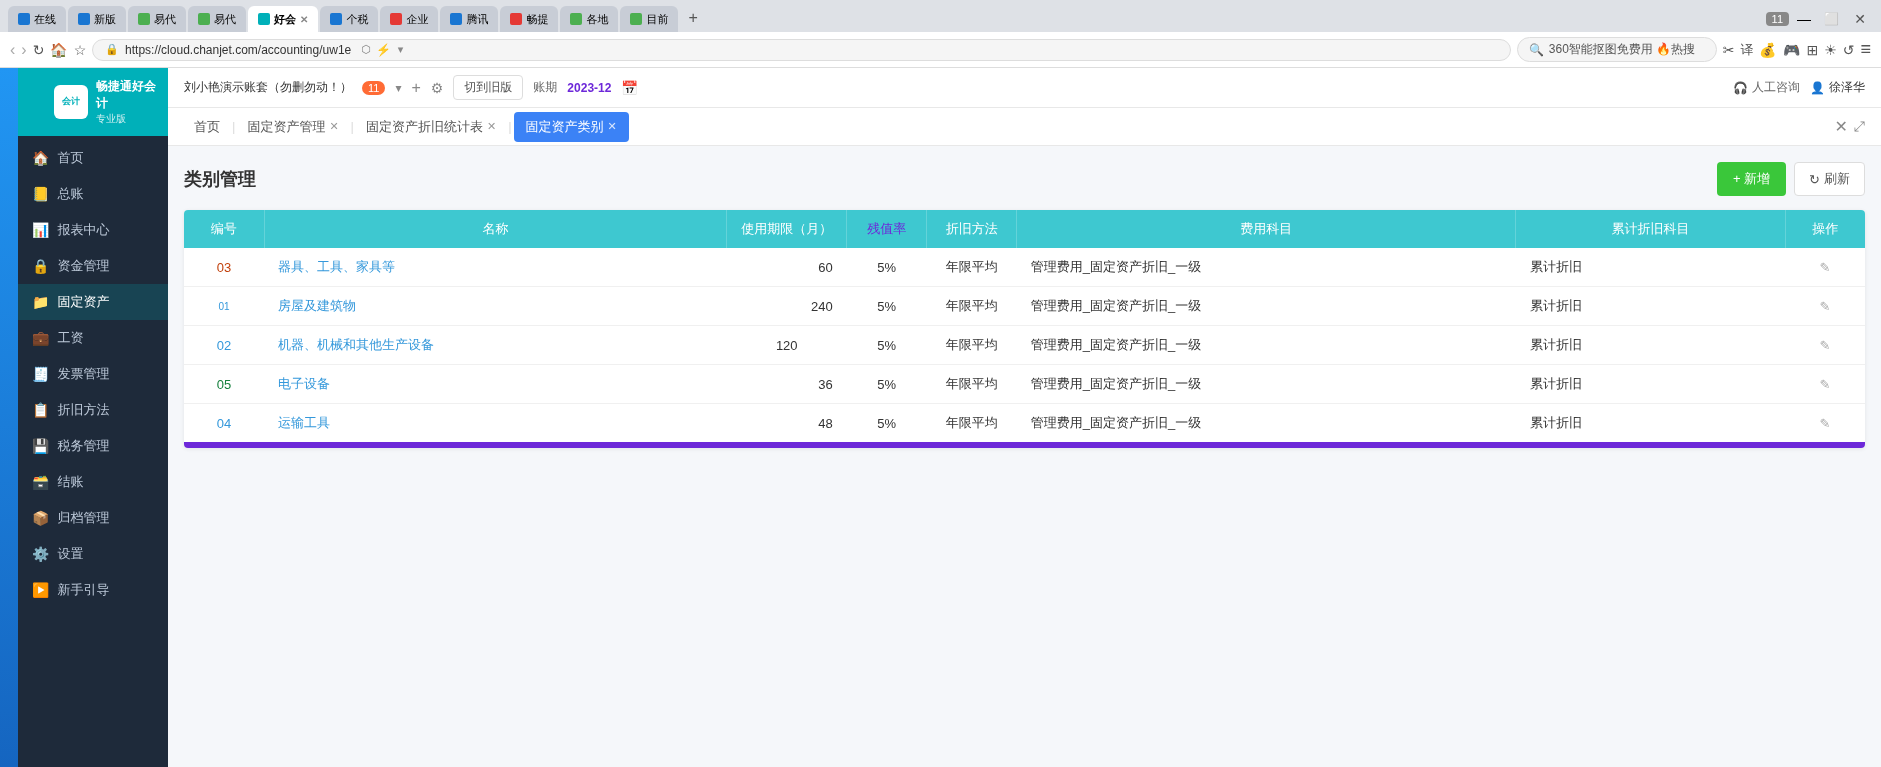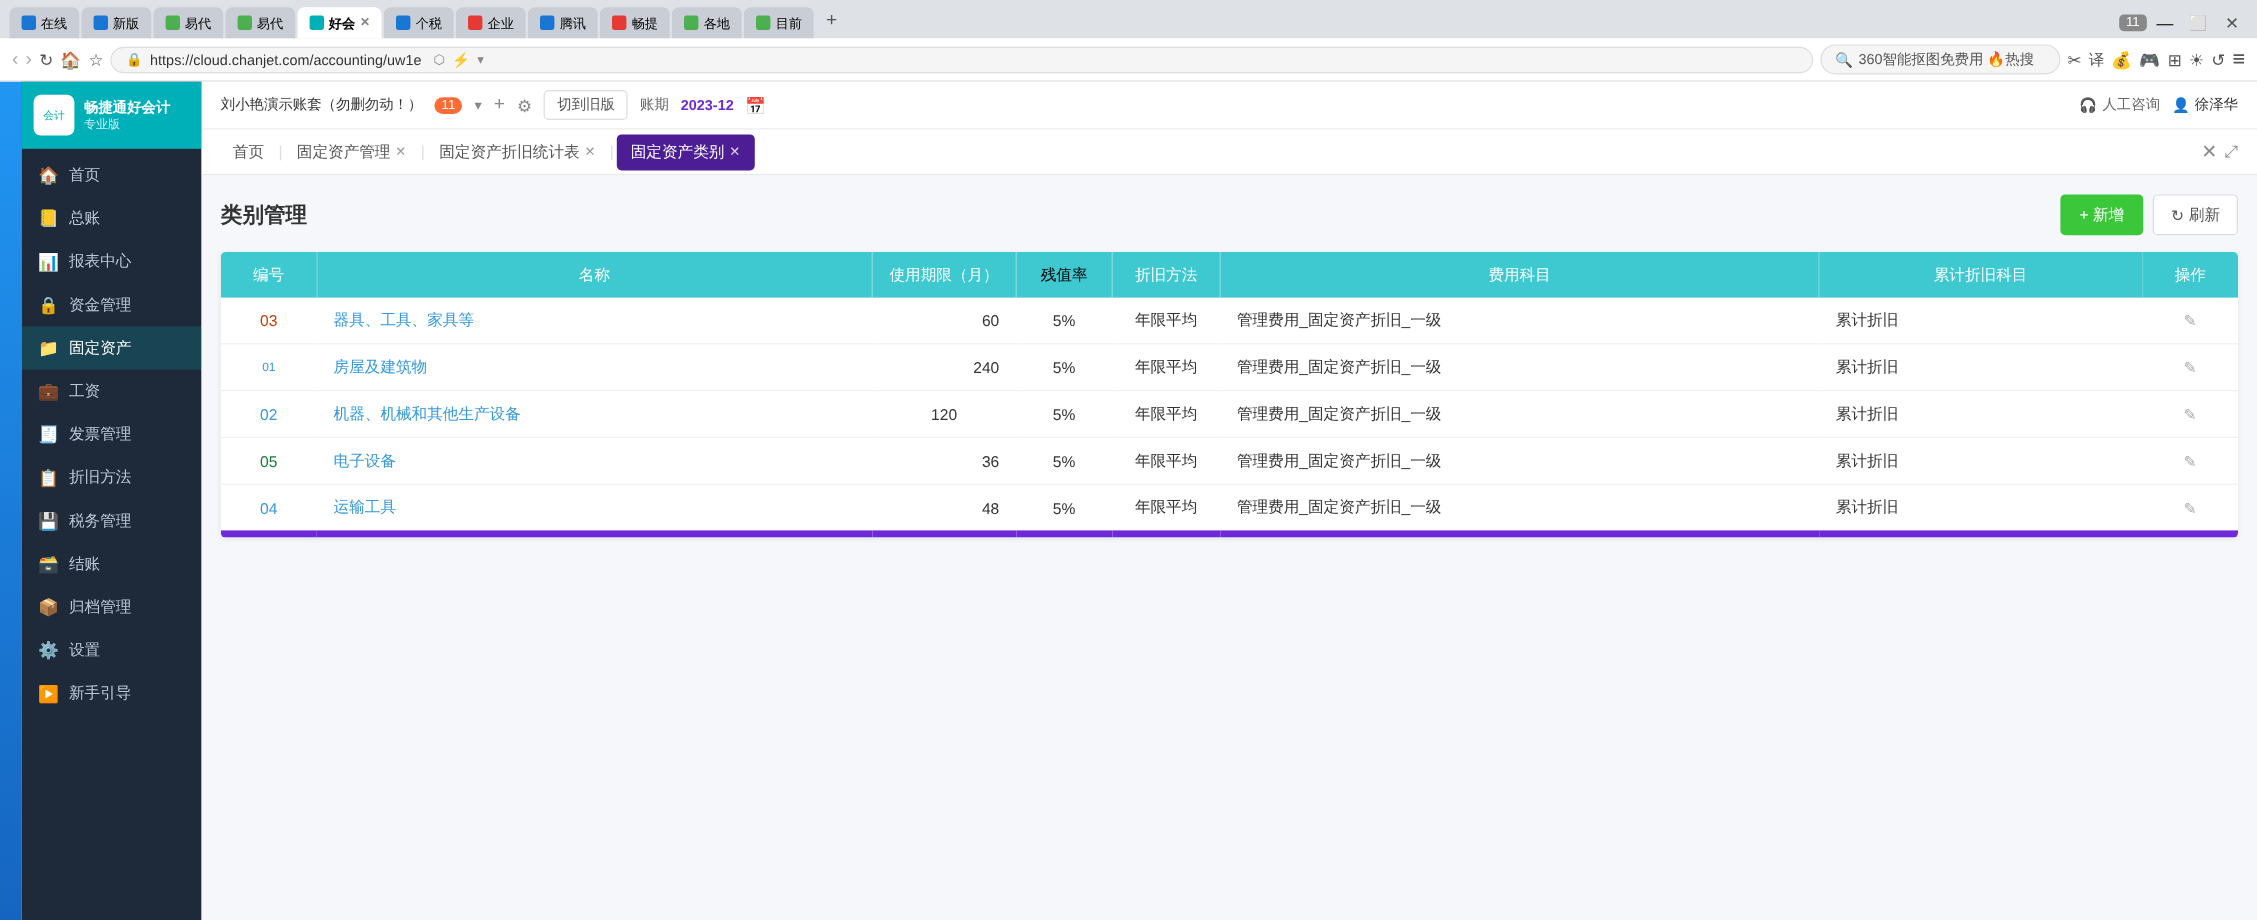--- a/index.html
+++ b/index.html
@@ -90,21 +90,21 @@
   <span style="color:#555;cursor:pointer;font-size:14px;">↺</span>
   <span style="color:#555;cursor:pointer;font-size:18px;">≡</span>
 </div>
 
 <div style="display:flex;height:calc(100vh - 32px - 36px);overflow:hidden;">
 
   <div style="width:18px;background:linear-gradient(#2196F3,#1565C0);flex-shrink:0;"></div>
 
   <div style="width:150px;background:#1e2a3a;display:flex;flex-direction:column;flex-shrink:0;">
     <div style="background:#00b0b9;padding:10px 10px;display:flex;align-items:center;gap:8px;min-height:56px;">
-      <div style="width:34px;height:34px;background:#fff;border-radius:6px;display:flex;align-items:center;justify-content:center;font-size:9px;color:#00b0b9;font-weight:normal;flex-shrink:0;">会计</div>
+      <div style="width:34px;height:34px;background:#fff;border-radius:6px;display:flex;align-items:center;justify-content:center;font-size:9px;color:#00b0b9;font-weight:bold;flex-shrink:0;margin-left:26px;">会计</div>
       <div>
         <div style="color:#fff;font-size:12px;font-weight:bold;line-height:1.4;">畅捷通好会计</div>
         <div style="color:rgba(255,255,255,0.8);font-size:10px;">专业版</div>
       </div>
     </div>
     <div style="flex:1;overflow-y:auto;padding:4px 0;">
 
       <div style="display:flex;align-items:center;gap:8px;padding:9px 14px;color:#bcc8d8;cursor:pointer;font-size:13px;">
         <span style="font-size:14px;">🏠</span>
         <span>首页</span>
@@ -189,21 +189,21 @@
       <span style="padding:6px 10px;font-size:13px;color:#555;cursor:pointer;display:flex;align-items:center;gap:4px;">
         <span>固定资产管理</span>
         <span style="font-size:11px;color:#999;cursor:pointer;">✕</span>
       </span>
       <span style="color:#ddd;">|</span>
       <span style="padding:6px 10px;font-size:13px;color:#555;cursor:pointer;display:flex;align-items:center;gap:4px;">
         <span>固定资产折旧统计表</span>
         <span style="font-size:11px;color:#999;cursor:pointer;">✕</span>
       </span>
       <span style="color:#ddd;">|</span>
-      <span style="padding:6px 12px;font-size:13px;color:#fff;cursor:pointer;display:flex;align-items:center;gap:4px;background:#4c1d95;border-radius:4px;">
+      <span style="padding:6px 12px;font-size:13px;color:#fff;cursor:pointer;display:flex;align-items:center;gap:4px;background:#3b82f6;border-radius:4px;">
         <span>固定资产类别</span>
         <span style="font-size:11px;color:rgba(255,255,255,0.8);cursor:pointer;">✕</span>
       </span>
       <div style="flex:1;"></div>
       <span style="color:#888;cursor:pointer;font-size:16px;">✕</span>
       <span style="color:#888;cursor:pointer;font-size:14px;margin-left:4px;">⤢</span>
     </div>
 
     <div style="flex:1;padding:16px;overflow-y:auto;background:#f5f7fa;">
 
@@ -217,21 +217,21 @@
           </button>
         </div>
       </div>
 
       <table style="width:100%;border-collapse:collapse;background:#fff;border-radius:4px;overflow:hidden;box-shadow:0 1px 4px rgba(0,0,0,0.08);">
         <thead>
           <tr style="background:#3ec8d0;">
             <th style="padding:10px 14px;font-size:13px;color:#fff;font-weight:normal;text-align:center;border-right:1px solid rgba(255,255,255,0.2);width:80px;">编号</th>
             <th style="padding:10px 14px;font-size:13px;color:#fff;font-weight:normal;text-align:center;border-right:1px solid rgba(255,255,255,0.2);">名称</th>
             <th style="padding:10px 14px;font-size:13px;color:#fff;font-weight:normal;text-align:center;border-right:1px solid rgba(255,255,255,0.2);width:120px;">使用期限（月）</th>
-            <th style="padding:10px 14px;font-size:13px;color:#000000;font-weight:normal;text-align:center;border-right:1px solid rgba(255,255,255,0.2);width:80px;">残值率</th>
+            <th style="padding:10px 14px;font-size:13px;color:#6d28d9;font-weight:normal;text-align:center;border-right:1px solid rgba(255,255,255,0.2);width:80px;">残值率</th>
             <th style="padding:10px 14px;font-size:13px;color:#fff;font-weight:normal;text-align:center;border-right:1px solid rgba(255,255,255,0.2);width:90px;">折旧方法</th>
             <th style="padding:10px 14px;font-size:13px;color:#fff;font-weight:normal;text-align:center;border-right:1px solid rgba(255,255,255,0.2);">费用科目</th>
             <th style="padding:10px 14px;font-size:13px;color:#fff;font-weight:normal;text-align:center;border-right:1px solid rgba(255,255,255,0.2);">累计折旧科目</th>
             <th style="padding:10px 14px;font-size:13px;color:#fff;font-weight:normal;text-align:center;width:80px;">操作</th>
           </tr>
         </thead>
         <tbody>
 
           <tr style="border-bottom:1px solid #f0f0f0;">
             <td style="padding:10px 14px;font-size:13px;color:#c2410c;text-align:center;cursor:pointer;">03</td>

